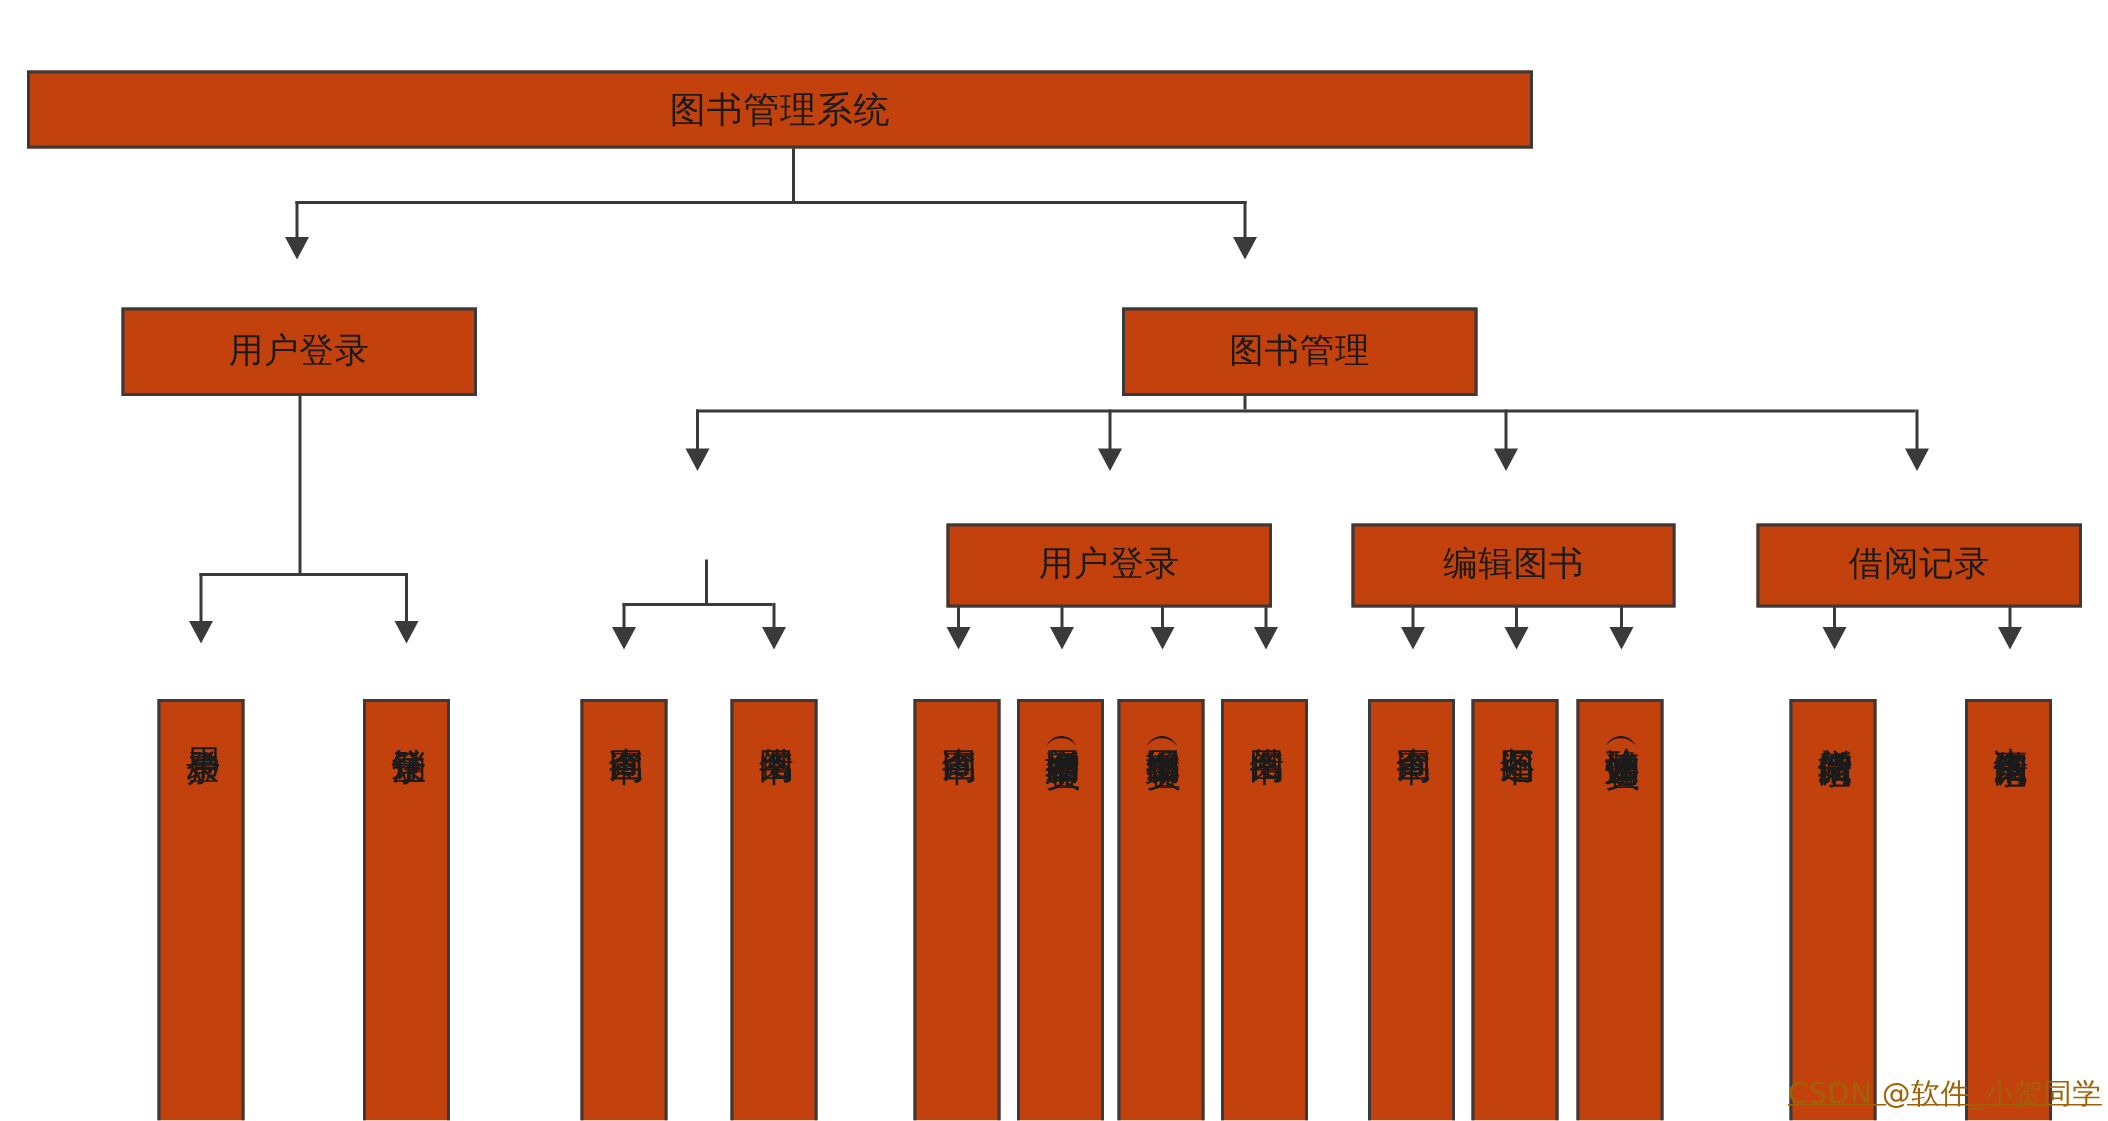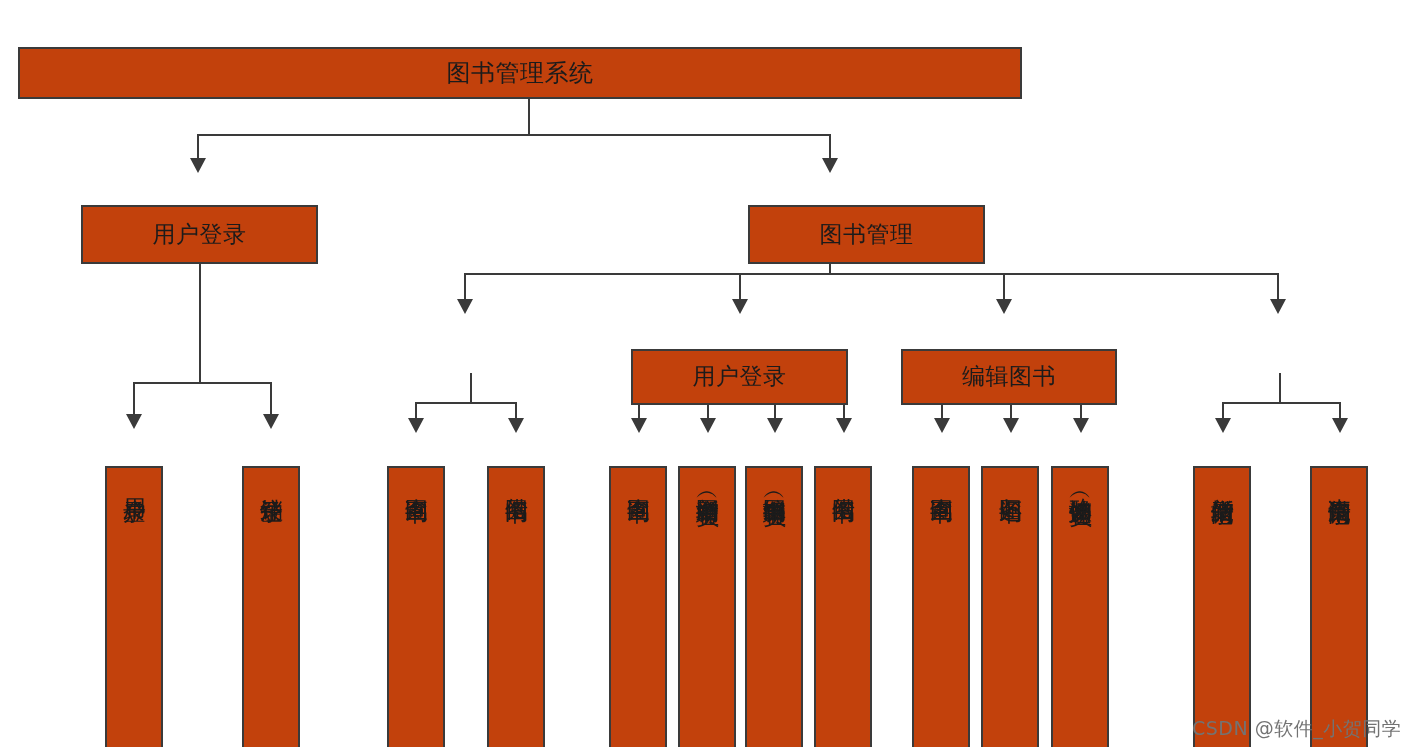--- a/index.html
+++ b/index.html
@@ -75,25 +75,26 @@
     width: 0;
     height: 0;
     border-left: 8px solid transparent;
     border-right: 8px solid transparent;
     border-top: 15px solid #3a3a3a;
     z-index: 2;
   }
   
   #watermark {
     position: absolute;
-    color: #737373;
+    color: #a16207;
     font-size: 19px;
     white-space: nowrap;
     z-index: 5;
     letter-spacing: 0.5px;
+    text-decoration: underline;
   }
 </style>
 </head>
 <body>
 
 <div id="canvas">
 
   <div class="node root h" style="left:18px; top:15px; width:1004px; height:52px;">
     <span class="label">图书管理系统</span>
   </div>
@@ -132,20 +133,23 @@
   <div class="arrow" style="left:996px; top:299px;"></div>
   <div class="vline" style="left:1277px; top:273px; height:28px;"></div>
   <div class="arrow" style="left:1270px; top:299px;"></div>
 
   <div class="node h" style="left:631px; top:317px; width:217px; height:56px;">
     <span class="label">用户登录</span>
   </div>
   <div class="node h" style="left:901px; top:317px; width:216px; height:56px;">
     <span class="label">编辑图书</span>
   </div>
+  <div class="node h" style="left:1171px; top:317px; width:217px; height:56px;">
+    <span class="label">借阅记录</span>
+  </div>
 
   <div class="vline" style="left:470px; top:373px; height:29px;"></div>
   <div class="hline" style="left:415px; top:402px; width:100px;"></div>
   <div class="vline" style="left:415px; top:402px; height:18px;"></div>
   <div class="arrow" style="left:408px; top:418px;"></div>
   <div class="vline" style="left:515px; top:402px; height:18px;"></div>
   <div class="arrow" style="left:508px; top:418px;"></div>
 
   <div class="vline" style="left:739px; top:373px; height:29px;"></div>
   <div class="hline" style="left:638px; top:402px; width:205px;"></div>

